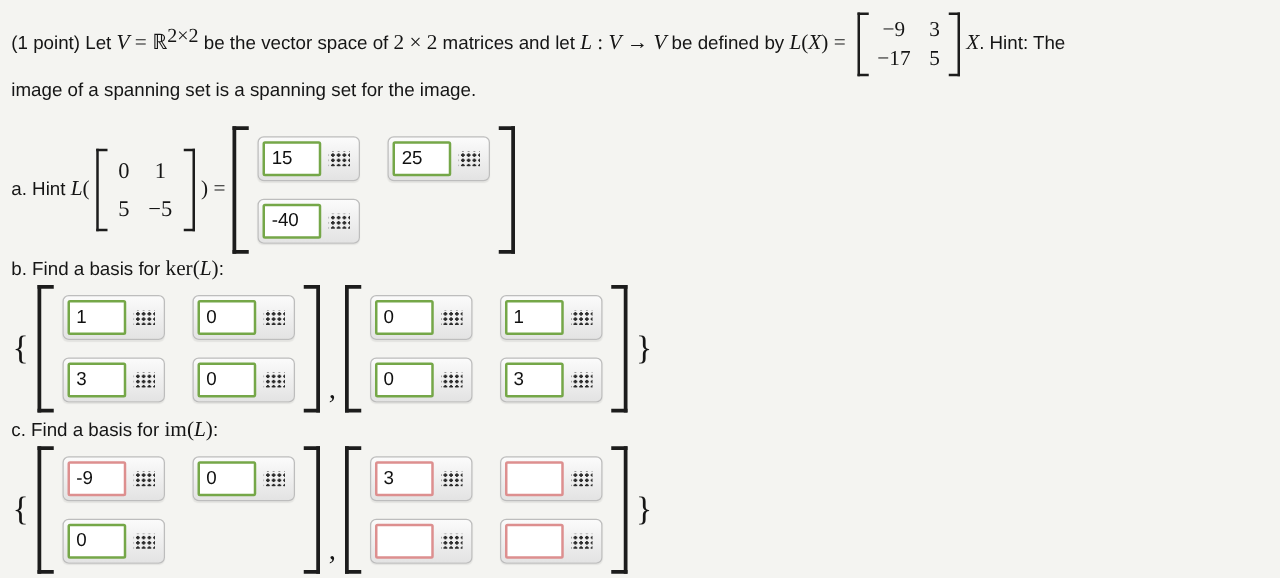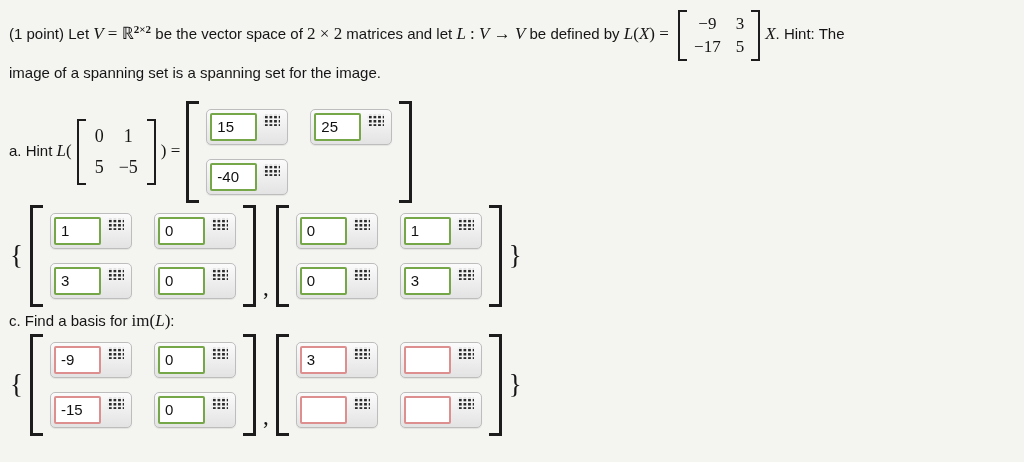--- a/index.html
+++ b/index.html
@@ -6,40 +6,40 @@
   body{
     width:1024px;height:462px;overflow:hidden;
     background:#f4f4f1;
     font-family:"Liberation Sans",sans-serif;
     font-size:15px;color:#151515;
   }
   .page{padding:10px 8px 0 9px;}
   .line{white-space:nowrap;}
   .mvar{font-family:"Liberation Serif",serif;font-style:italic;font-size:17px;}
   .mrm{font-family:"Liberation Serif",serif;font-size:17px;}
-  .msup{font-family:"Liberation Serif",serif;font-size:11px;font-weight:bold;}
+  .msup{font-family:"Liberation Serif",serif;font-size:16px;}
   .line2{margin:3px 0 20px;}
 
   
   .smatrix{display:inline-flex;align-items:stretch;vertical-align:middle;margin:0 5px;}
   .sbracket{width:7px;border:2px solid #1c1c1c;}
   .sbracket.left{border-right:none;}
   .sbracket.right{border-left:none;}
   .sgrid{display:grid;grid-template-columns:auto auto;column-gap:15px;row-gap:2px;
          padding:3px 7px;font-family:"Liberation Serif",serif;font-size:17px;}
   .scell{text-align:center;line-height:1.25;}
   .sgrid.big{row-gap:9px;padding:6px 9px;font-size:18px;}
 
   
   .amatrix{display:inline-flex;align-items:stretch;vertical-align:middle;margin:0 6px;}
   .abracket{width:10px;border:3px solid #1c1c1c;}
   .abracket.left{border-right:none;}
   .abracket.right{border-left:none;}
   .agrid{display:grid;grid-template-columns:auto auto;column-gap:22px;row-gap:14px;padding:8px 7px;}
-  .ansbox{display:inline-flex;align-items:flex-start;gap:5px;padding:3px 6px 3px 3px;
+  .ansbox{display:inline-flex;align-items:center;gap:5px;padding:3px 6px 3px 3px;
           background:linear-gradient(180deg,#fbfbfb,#e3e3e3);
           border:1px solid #bdbdbd;border-radius:5px;
           box-shadow:0 1px 1px rgba(0,0,0,.07);}
   .ansinput{width:47px;height:28px;border:2px solid #9f9f9f;border-radius:2px;
             background:#fff;font-family:"Liberation Sans",sans-serif;font-size:15px;
             padding:0 5px;color:#111;outline:none;box-sizing:border-box;}
   .ansinput[data-status="correct"]{border-color:var(--correct_border,#75a748);}
   .ansinput[data-status="incorrect"]{border-color:var(--incorrect_border,#dd8f8f);}
   .keybtn{background:none;border:none;padding:1px;cursor:pointer;display:inline-flex;align-items:center;}
   .grid-icon{display:inline-block;width:17px;height:12px;
@@ -104,20 +104,23 @@
             <input type="text" class="ansinput" value="-40" data-status="correct" style="">
             <button type="button" class="keybtn">
               <span class="grid-icon"></span>
             </button>
           </span>
         </span>
         <span class="abracket right"></span>
       </span>
   </div>
 
+  <div class="plabel">
+    <span>b. Find a basis for </span><span class="mrm">ker</span><span class="mrm">(</span><span class="mvar">L</span><span class="mrm">)</span><span>:</span>
+  </div>
 
   <div class="setrow">
     <span class="brace">{</span><span class="amatrix">
         <span class="abracket left"></span>
         <span class="agrid">
           <span class="ansbox">
             <input type="text" class="ansinput" value="1" data-status="correct" style="">
             <button type="button" class="keybtn">
               <span class="grid-icon"></span>
             </button>
@@ -188,26 +191,20 @@
               <span class="grid-icon"></span>
             </button>
           </span>
           <span class="ansbox">
             <input type="text" class="ansinput" value="0" data-status="correct" style="">
             <button type="button" class="keybtn">
               <span class="grid-icon"></span>
             </button>
           </span>
           <span class="ansbox">
-            <input type="text" class="ansinput" value="-15" data-status="incorrect" style="">
-            <button type="button" class="keybtn">
-              <span class="grid-icon"></span>
-            </button>
-          </span>
-          <span class="ansbox">
             <input type="text" class="ansinput" value="0" data-status="correct" style="">
             <button type="button" class="keybtn">
               <span class="grid-icon"></span>
             </button>
           </span>
         </span>
         <span class="abracket right"></span>
       </span><span class="comma">,</span><span class="amatrix">
         <span class="abracket left"></span>
         <span class="agrid">

